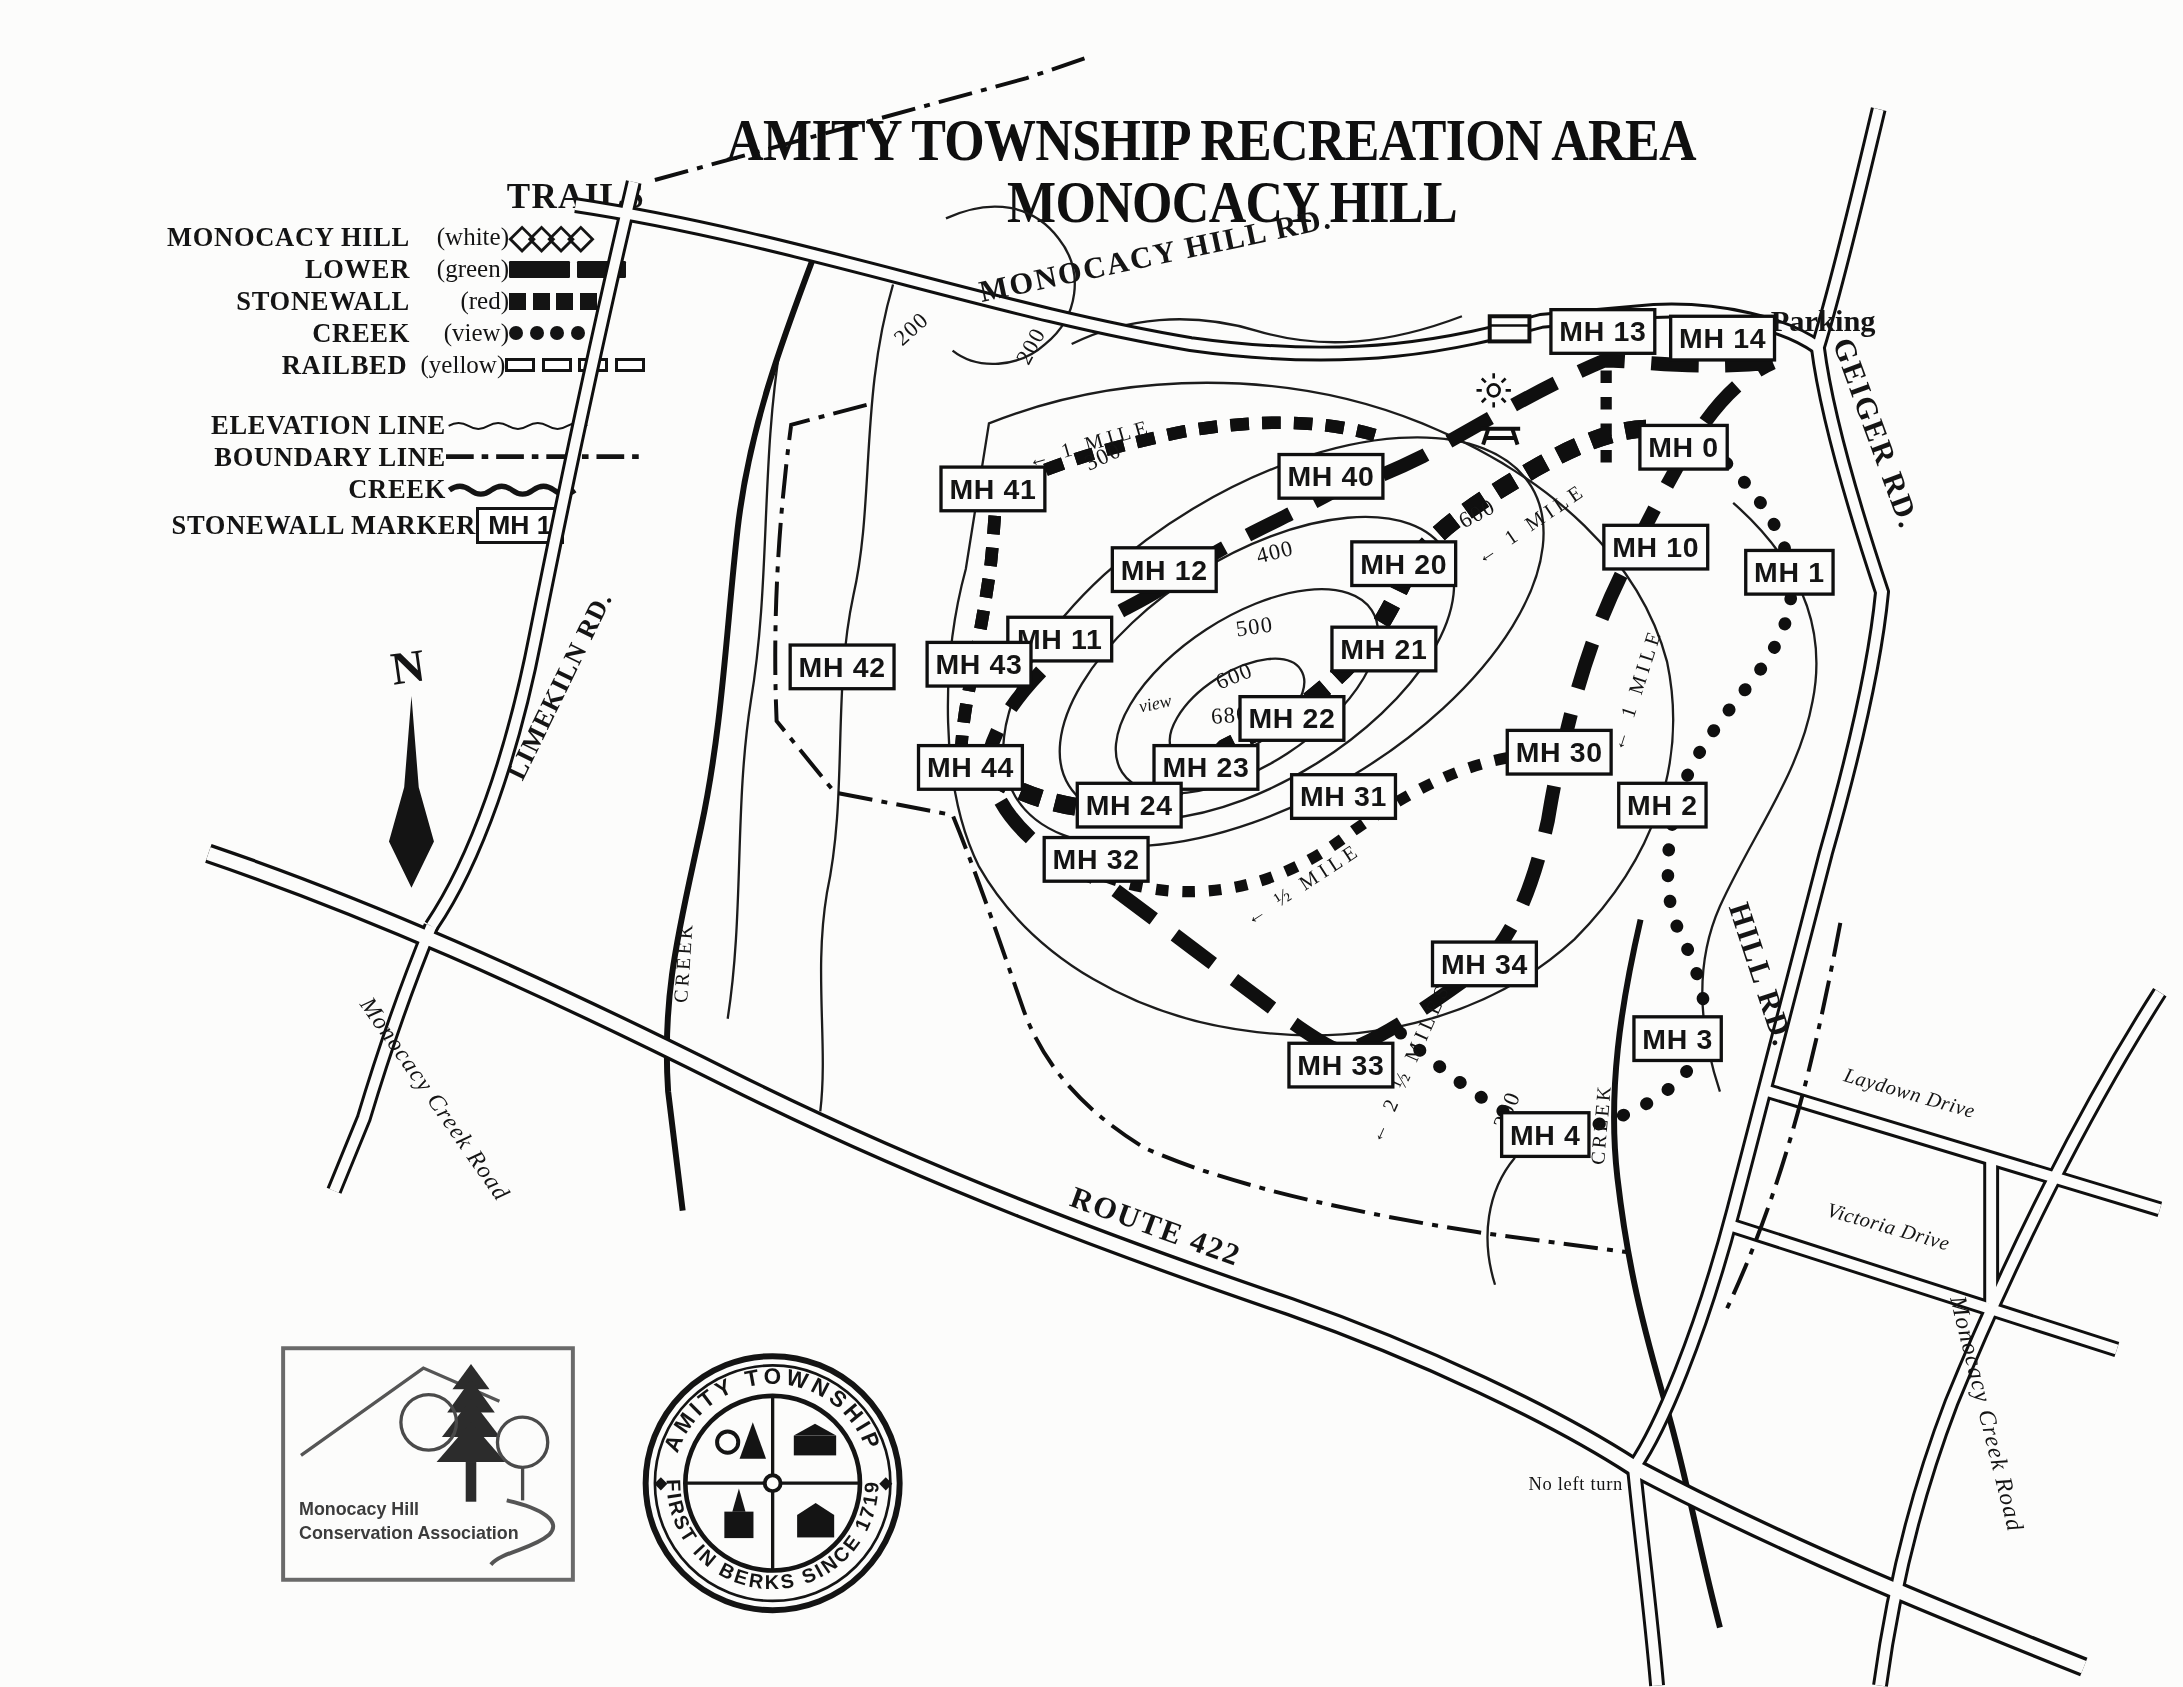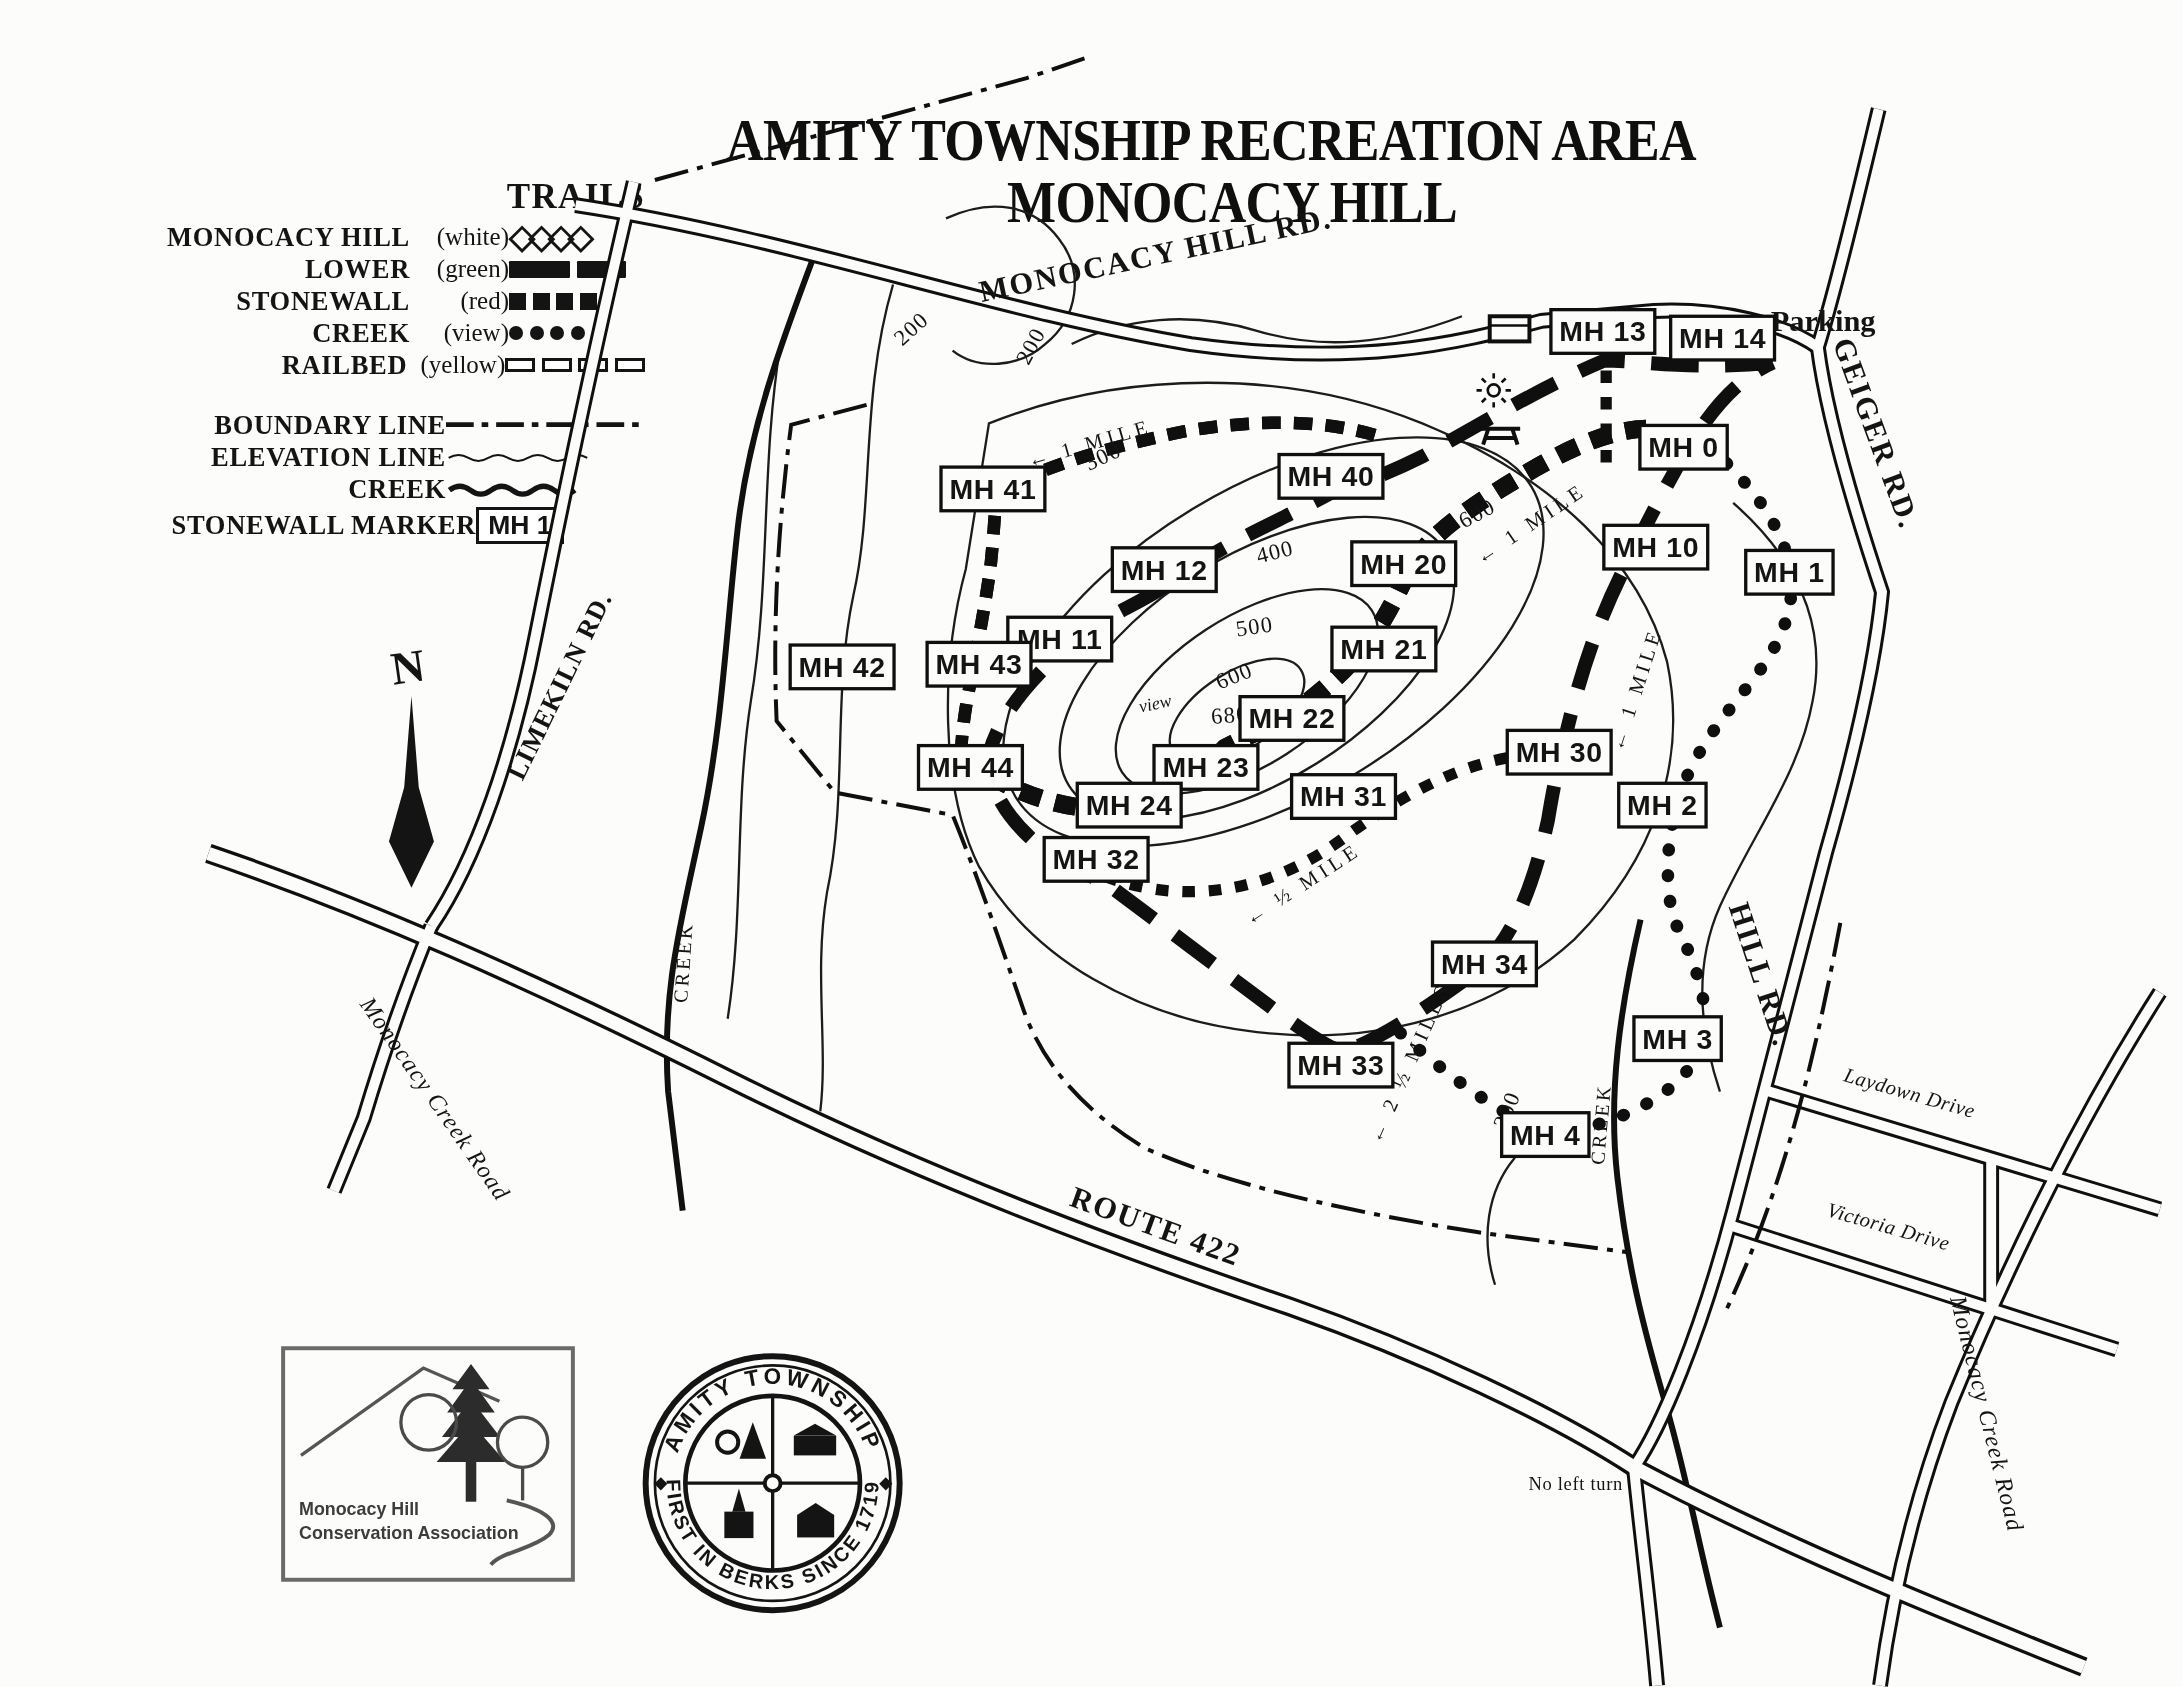--- a/index.html
+++ b/index.html
@@ -101,32 +101,32 @@
             <div class="sym-rect"></div>
             <div class="sym-rect"></div>
             <div class="sym-rect"></div>
             <div class="sym-rect"></div>
           </div>
         </div>
       </div>
     <div class="lg-gap"></div>
     <div id="legend-lines">
         <div class="lg-row">
+          <div class="lg-name" style="width: 291px;">ELEVATION LINE</div>
+          <div class="lg-sym">
+            <svg width="165" height="14.6" viewBox="0 0 250 22">
+              <path d="M4,12 q15,-9 30,0 t30,0 t30,0 t30,0 t30,0 t30,0 t30,0" fill="none" stroke="#141414" stroke-width="3"></path>
+            </svg>
+          </div>
+        </div>
+        <div class="lg-row">
           <div class="lg-name" style="width: 291px;">BOUNDARY LINE</div>
           <div class="lg-sym">
             <svg width="198" height="9.3" viewBox="0 0 300 14">
               <line x1="0" y1="7" x2="300" y2="7" stroke="#141414" stroke-width="7" stroke-dasharray="42 12 10 12"></line>
-            </svg>
-          </div>
-        </div>
-        <div class="lg-row">
-          <div class="lg-name" style="width: 291px;">ELEVATION LINE</div>
-          <div class="lg-sym">
-            <svg width="165" height="14.6" viewBox="0 0 250 22">
-              <path d="M4,12 q15,-9 30,0 t30,0 t30,0 t30,0 t30,0 t30,0 t30,0" fill="none" stroke="#141414" stroke-width="3"></path>
             </svg>
           </div>
         </div>
         <div class="lg-row">
           <div class="lg-name" style="width: 291px;">CREEK</div>
           <div class="lg-sym">
             <svg width="165" height="17" viewBox="0 0 250 26">
               <path d="M4,14 q16,-12 32,0 t32,0 t32,0 t32,0 t32,0 t32,0" fill="none" stroke="#141414" stroke-width="8"></path>
             </svg>
           </div>

